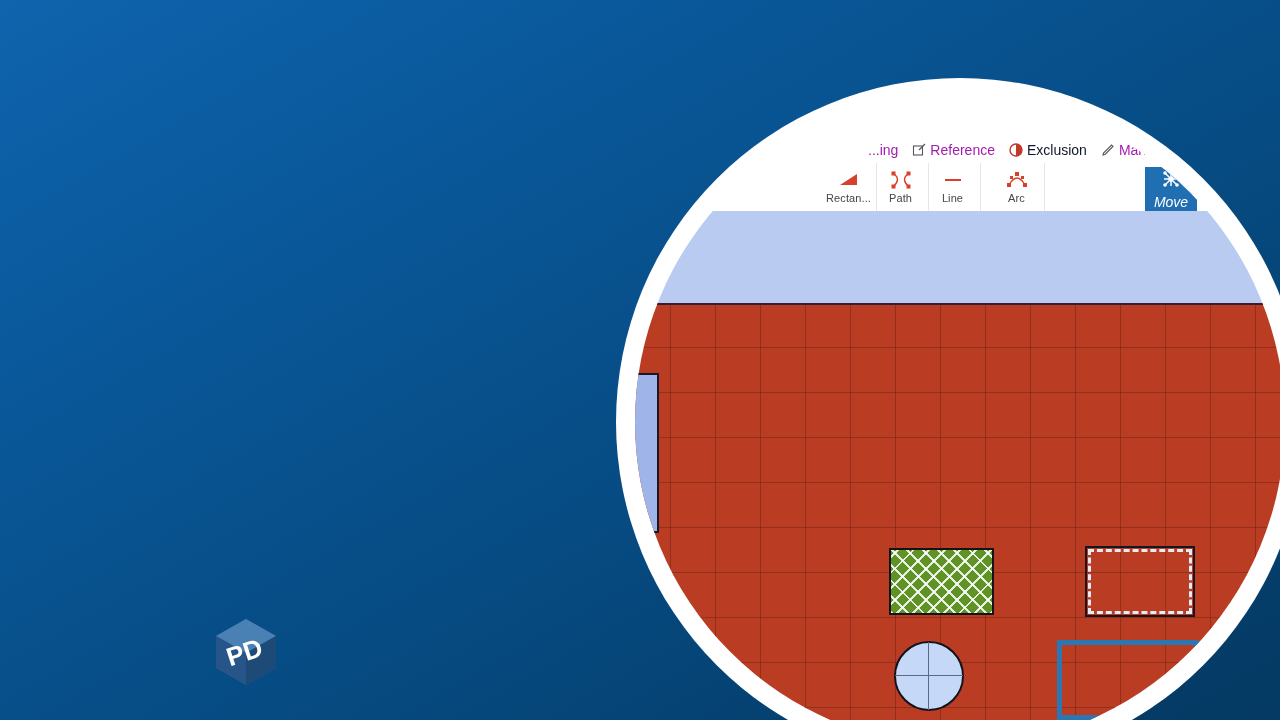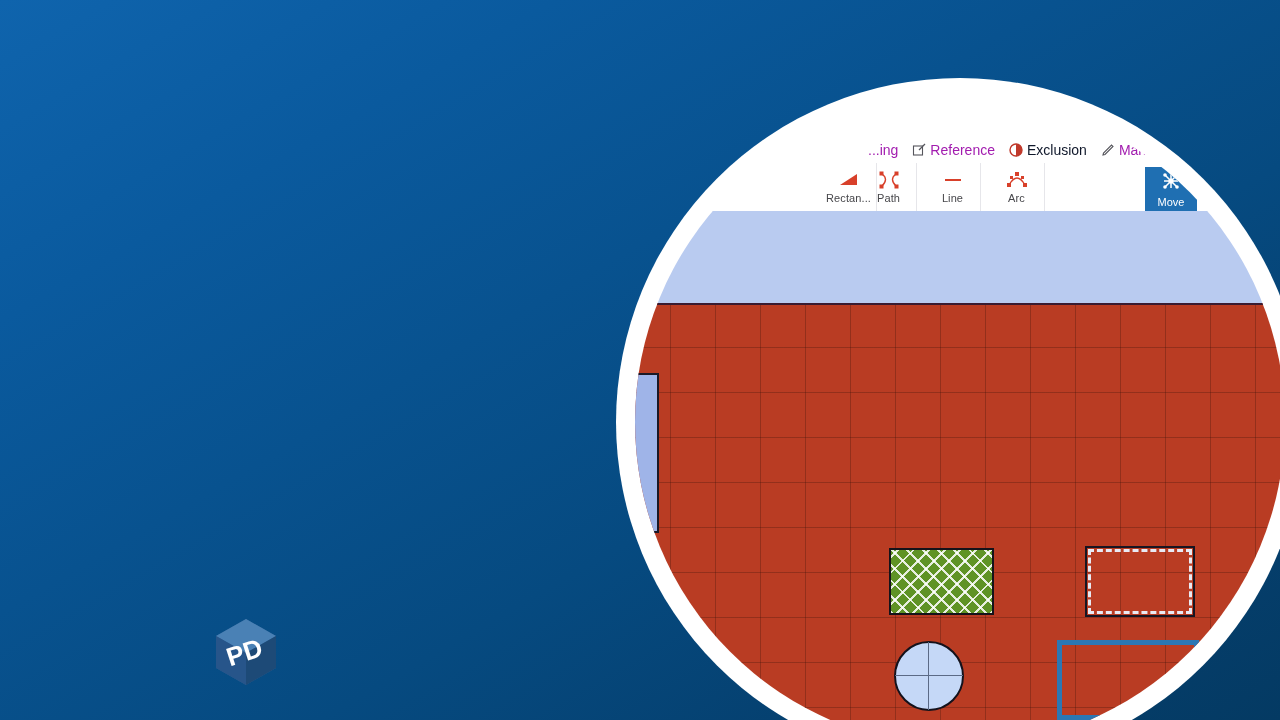--- a/index.html
+++ b/index.html
@@ -170,21 +170,21 @@
     left: 512px;
     width: 52px;
     height: 44px;
     background: #1f6fb2;
     display: flex;
     flex-direction: column;
     align-items: center;
     justify-content: center;
     gap: 1px;
   }
-  #cmd-move .cmd-label { color: #ffffff; font-size: 11px; }
+  #cmd-move .cmd-label { color: #ffffff; font-size: 14px; font-style: italic; }
 
   
   #band {
     position: absolute;
     left: 0;
     top: 114px;
     width: 700px;
     height: 92px;
     background: #b9cbf0;
   }
@@ -333,21 +333,21 @@
 
           <div class="cmd" style="left:188px;">
             <span class="cmd-icon">
               <svg width="22" height="20" viewBox="0 0 22 20">
                 <polygon points="2,15 19,15 19,4" fill="#d8402a"></polygon>
               </svg>
             </span>
             <span class="cmd-label">Rectan...</span>
           </div>
 
-          <div class="cmd" style="left:228px;">
+          <div class="cmd" style="left:240px;">
             <span class="cmd-icon">
               <svg width="22" height="20" viewBox="0 0 22 20">
                 <path d="M4 4 Q11 9 4 16 M18 4 Q11 9 18 16" stroke="#d8402a" stroke-width="1.4" fill="none"></path>
                 <rect x="1.5" y="1.5" width="4" height="4" fill="#d8402a"></rect>
                 <rect x="16.5" y="1.5" width="4" height="4" fill="#d8402a"></rect>
                 <rect x="1.5" y="14.5" width="4" height="4" fill="#d8402a"></rect>
                 <rect x="16.5" y="14.5" width="4" height="4" fill="#d8402a"></rect>
               </svg>
             </span>
             <span class="cmd-label">Path</span>

